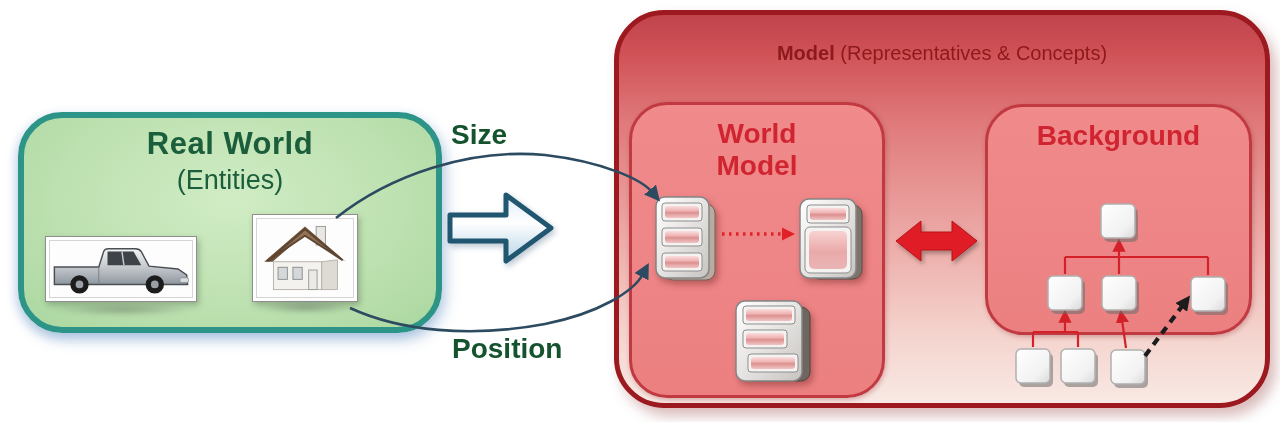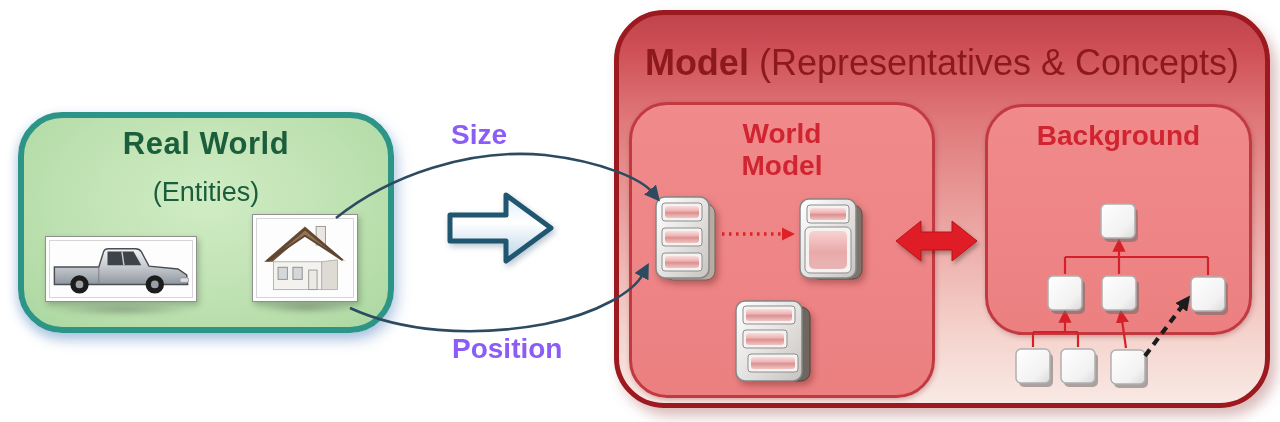--- a/index.html
+++ b/index.html
@@ -1,60 +1,60 @@
 <!DOCTYPE html>
 <html><head>
 <meta charset="utf-8">
 <style>
   html,body{margin:0;padding:0;background:#ffffff;}
   .canvas{position:relative;width:1280px;height:422px;background:#ffffff;overflow:hidden;
           font-family:"Liberation Sans",sans-serif;}
 
   
-  .green-box{position:absolute;left:18px;top:112px;width:376px;height:221px;box-sizing:border-box;
+  .green-box{position:absolute;left:18px;top:112px;width:424px;height:221px;box-sizing:border-box;
     border:6px solid #2d9488;border-radius:44px;
     background:radial-gradient(ellipse at 50% 40%, #d0ecc4 0%, #bfe2b2 55%, #abd7a0 100%);
     box-shadow:4px 7px 14px rgba(110,150,200,.45), -3px 4px 10px rgba(120,160,210,.30);}
   .rw-title{position:absolute;left:0;right:0;top:8px;text-align:center;
     font-size:31px;font-weight:bold;color:#1b5e3c;letter-spacing:.5px;}
   .rw-sub{position:absolute;left:0;right:0;top:47px;text-align:center;
-    font-size:27px;font-weight:400;color:#1b5e3c;margin-top:12px;}
+    font-size:27px;font-weight:400;color:#1b5e3c;}
 
   .img-frame{position:absolute;box-sizing:border-box;background:#fdfdfd;
     border:1px solid #8f8f8f;padding:4px;
     box-shadow:inset 0 0 0 3px #ffffff, inset 0 0 0 4px #d6d6d6, 2px 3px 6px rgba(60,80,60,.35);
     display:flex;align-items:center;justify-content:center;}
   .frame-truck{left:45px;top:236px;width:152px;height:66px;}
   .frame-house{left:252px;top:214px;width:106px;height:88px;}
   .img-frame svg{width:100%;height:100%;display:block;}
   .ground-shadow{position:absolute;height:13px;border-radius:50%;
     background:radial-gradient(ellipse, rgba(85,95,85,.45) 0%, rgba(85,95,85,0) 70%);
     filter:blur(2px);}
   .sh-truck{left:50px;top:303px;width:146px;}
   .sh-house{left:256px;top:301px;width:100px;}
 
   
-  .float-label{position:absolute;font-size:28px;font-weight:700;color:#8b5cf6;}
+  .float-label{position:absolute;font-size:28px;font-weight:700;color:#14532d;}
   .lbl-size{left:451px;top:119px;}
   .lbl-position{left:452px;top:333px;}
   .block-arrow{position:absolute;left:443px;top:186px;width:116px;height:84px;
     filter:drop-shadow(2px 3px 3px rgba(80,110,140,.40));}
 
   
   .model-box{position:absolute;left:614px;top:10px;width:656px;height:398px;box-sizing:border-box;
     border:5px solid #9c191f;border-radius:50px;text-align:center;
     background:linear-gradient(180deg,#c1434c 0%,#d05257 10%,#e07a7b 28%,#eba6a3 55%,#f4d0ca 80%,#f9e9e4 100%);
     box-shadow:6px 8px 13px rgba(150,60,60,.35);}
-  .model-title{margin-top:27px;font-size:36px;color:#8c191c;}
+  .model-title{margin-top:27px;font-size:20px;color:#8c191c;}
   .model-title .b{font-weight:bold;}
 
   .sub-box{position:absolute;box-sizing:border-box;border:3px solid #c13a41;border-radius:38px;
     background:linear-gradient(180deg,#f08a8b 0%,#ec8081 100%);
     box-shadow:1px 2px 5px rgba(130,25,30,.30);}
-  .wm-box{left:629px;top:102px;width:306px;height:296px;}
+  .wm-box{left:629px;top:102px;width:256px;height:296px;}
   .bk-box{left:985px;top:104px;width:267px;height:231px;}
   .sub-title{position:absolute;left:0;right:0;top:13px;text-align:center;
     font-size:28px;font-weight:bold;color:#d02531;line-height:32px;}
 
   .obj-icon{position:absolute;filter:drop-shadow(3px 4px 3px rgba(90,20,20,.35));}
   .oi-left{left:654px;top:195px;width:64px;height:88px;}
   .oi-right{left:798px;top:197px;width:68px;height:86px;}
   .oi-bottom{left:734px;top:299px;width:78px;height:86px;}
 
   .tree-layer{position:absolute;left:985px;top:104px;width:267px;height:289px;}

